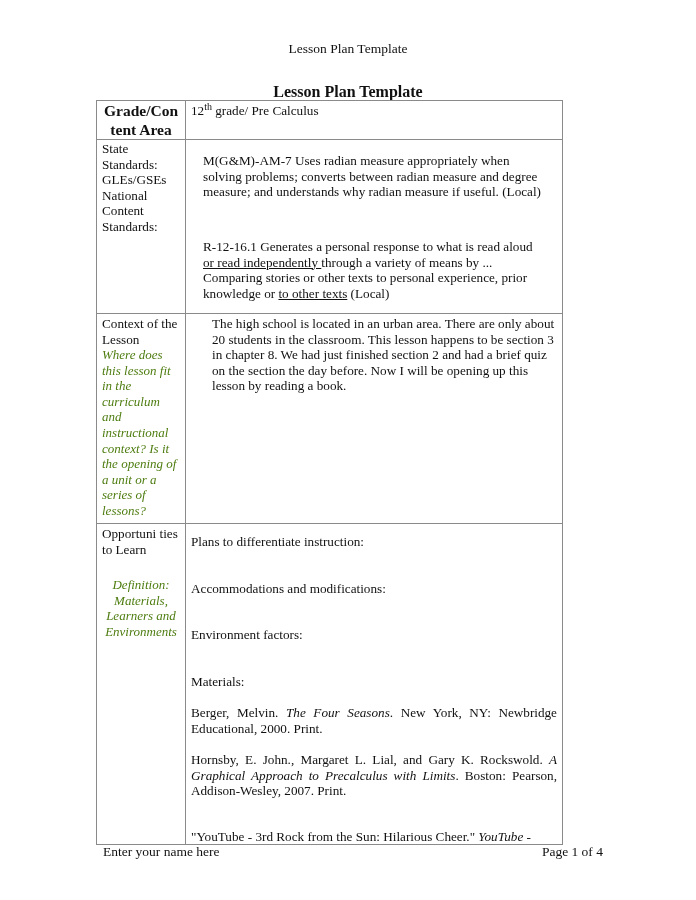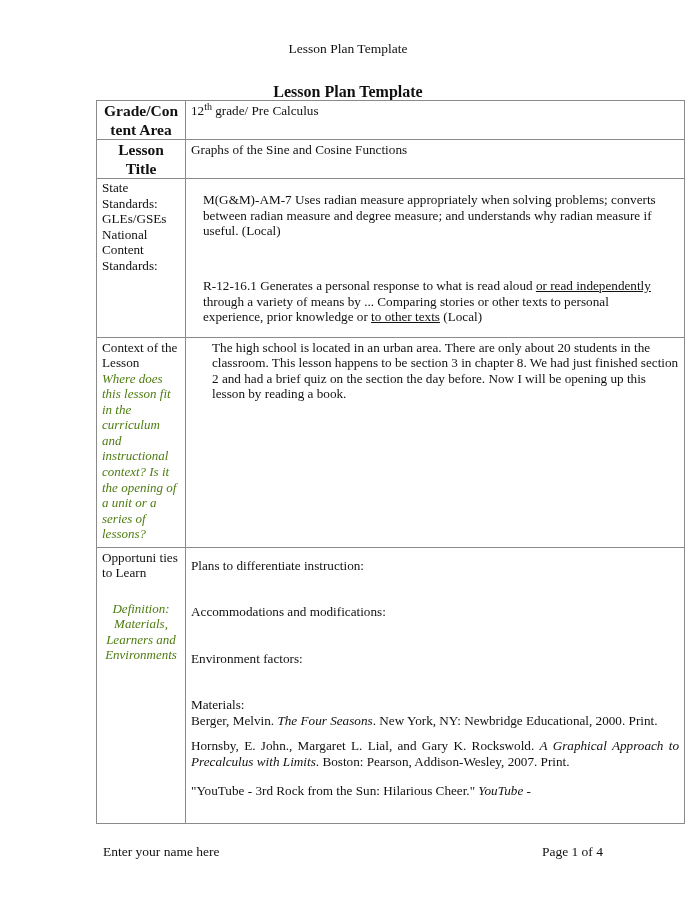--- a/index.html
+++ b/index.html
@@ -10,21 +10,21 @@
   .page-header {
     position: absolute; top: 41px; left: 0; width: 696px;
     text-align: center; font-size: 13.5px;
   }
   .doc-title {
     position: absolute; top: 83px; left: 96px; width: 504px;
     text-align: center; font-size: 16px; font-weight: bold;
   }
   table.plan {
     position: absolute; top: 100px; left: 96px;
-    width: 589px; border-collapse: collapse; table-layout: fixed;
+    width: 467px; border-collapse: collapse; table-layout: fixed;
     font-size: 13.2px; line-height: 15.5px;
   }
   table.plan td {
     border: 1.5px solid #8a8a8a; vertical-align: top; padding: 0 5px;
   }
   td.lab { width: 78px; }
   td.lab-big {
     text-align: center; font-weight: bold; font-size: 15.5px; line-height: 19px;
   }
   .hint {
@@ -32,42 +32,38 @@
     font-size: 13px; line-height: 15.6px;
   }
   .hint-left { text-align: left; }
   .hint-center { text-align: center; }
   .b { font-weight: normal; }
   .i { font-style: italic; }
   .u { text-decoration: underline; }
   sup { font-size: 10px; line-height: 0; }
   .para { margin: 12px; }
   .gap { height: 15.5px; }
-  .ref { margin: 0 0 10px 0; text-align: justify; }
+  .ref { margin: 16px 0 10px 0; text-align: justify; }
   .footer-left { position: absolute; top: 844px; left: 103px; font-size: 13.5px; }
   .footer-right { position: absolute; top: 844px; right: 93px; font-size: 13.5px; }
 </style>
 </head>
 <body>
 
 <div class="page-header">Lesson Plan Template</div>
 
 <div class="doc-title">Lesson Plan Template</div>
 
 <table class="plan">
   <tbody>
       <tr style="height:36px">
     <td class="lab lab-big">Grade/Con tent Area</td>
     <td style="padding-top:2px">
       <span>12</span><sup>th</sup><span> grade/ Pre Calculus</span>
     </td>
-  </tr>
-  <tr style="height:38px">
-    <td class="lab lab-big">Lesson Title</td>
-    <td style="padding-top:2px">Graphs of the Sine and Cosine Functions</td>
   </tr>
   <tr style="height:142px">
     <td class="lab" style="padding-top:1px">
       <div class="b">State Standards:</div>
       <div>GLEs/GSEs</div>
       <div class="b">National Content</div>
       <div><span class="b">Standards</span><span>:</span></div>
     </td>
     <td style="padding-top:1px">
       <p class="para"><span>M(G&amp;M)-AM-7 </span><span class="b">Uses radian measure appropriately</span><span> when solving problems; </span><span class="b">converts</span><span> between radian measure and degree measure; and understands why radian measure if useful. (Local)</span></p>

